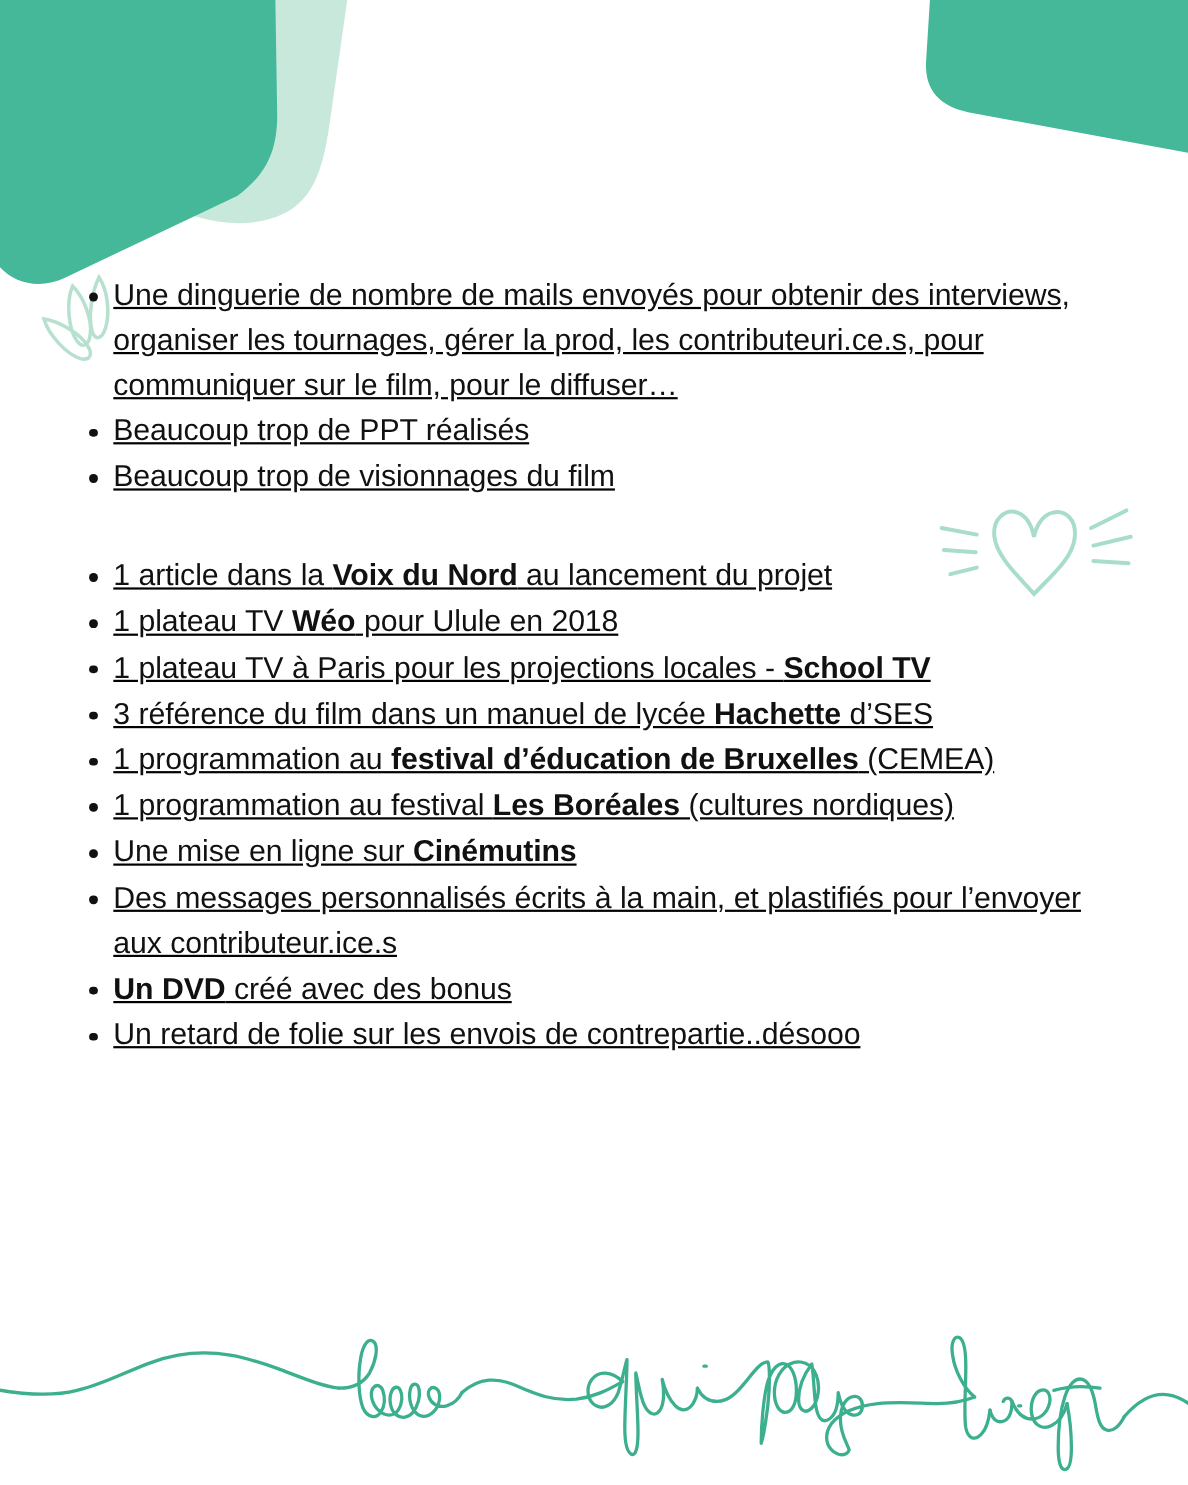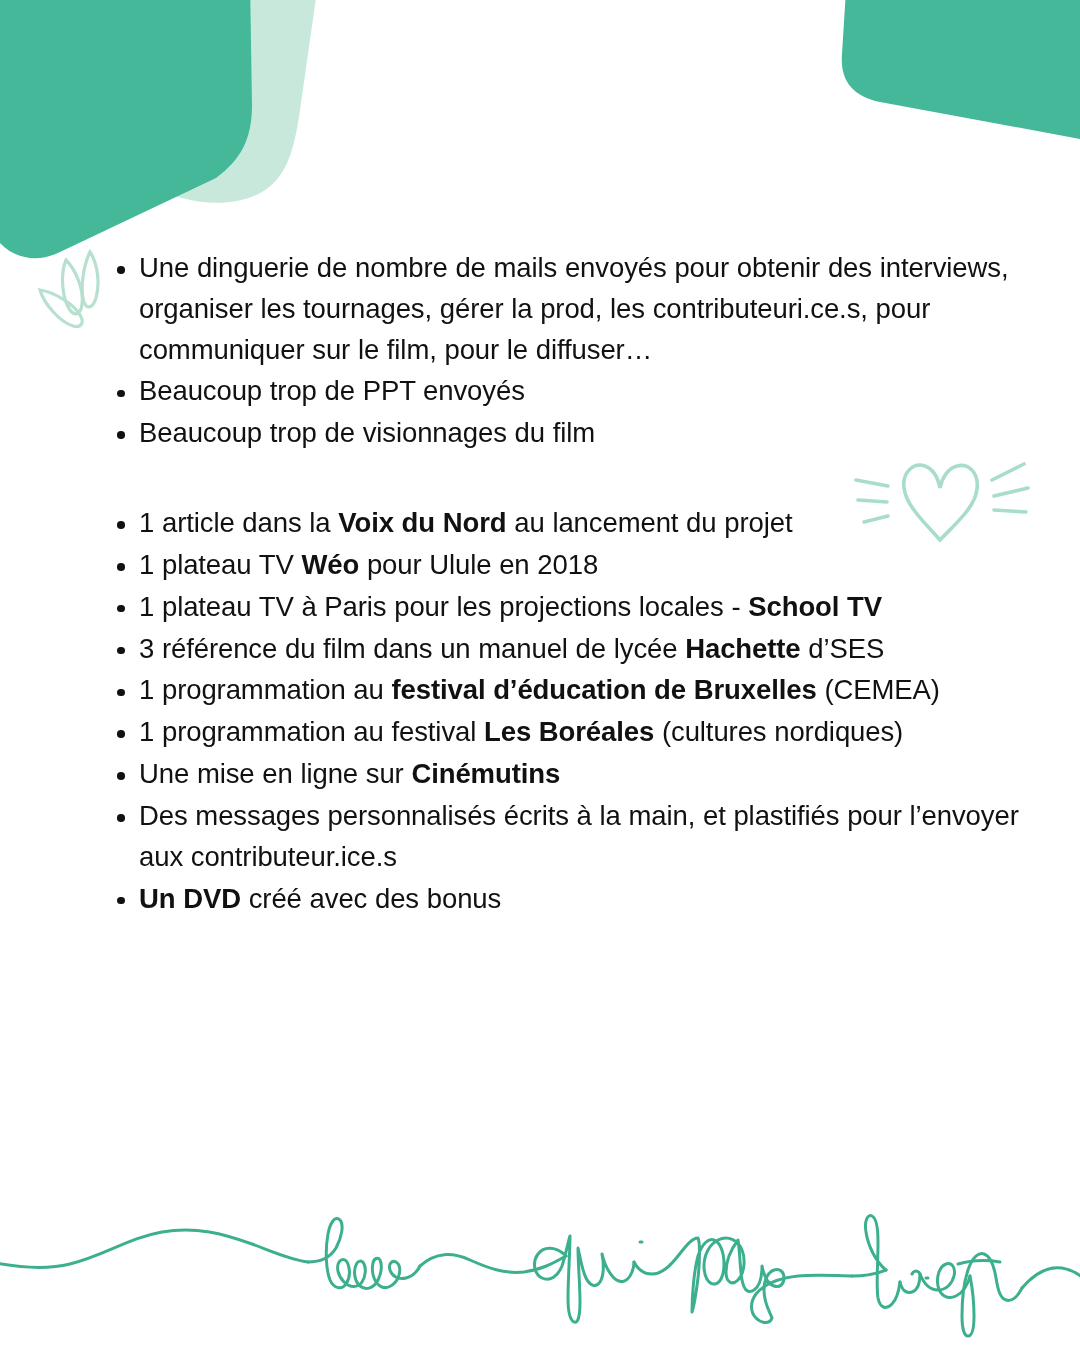--- a/index.html
+++ b/index.html
@@ -39,22 +39,23 @@
   }
   #leaves-doodle { left: 30px;  top: 238px;  width: 120px; height: 110px; }
   #heart-doodle  { left: 842px; top: 450px;  width: 196px; height: 104px; }
 
   
   .content {
     position: absolute;
     left: 0;
     top: 248px;
     width: 1080px;
-    padding: 0 56px 0 112px;
+    padding: 0 56px 0 76px;
     box-sizing: border-box;
+    text-decoration: underline;
   }
 
   ul.bullets {
     list-style: none;
     margin: 0;
     padding: 0;
   }
   ul.bullets li {
     position: relative;
     padding-left: 27px;
@@ -155,36 +156,37 @@
 
       <path d="M182 14 L 150 30"></path>
       <path d="M186 38 L 152 46"></path>
       <path d="M184 62 L 152 60"></path>
     </g>
   </svg>
 
   <div class="content">
     <ul class="bullets">
       <li><span><span>Une dinguerie de nombre de mails envoyés pour obtenir des interviews, organiser les tournages, gérer la prod,  les contributeuri.ce.s, pour communiquer sur le film, pour le diffuser…</span></span></li>
-      <li><span><span>Beaucoup trop de PPT envoyés</span></span></li>
+      <li><span><span>Beaucoup trop de PPT réalisés</span></span></li>
       <li><span><span>Beaucoup trop de visionnages du film</span></span></li>
     </ul>
 
     <div class="group-gap"></div>
 
     <ul class="bullets">
       <li><span><span>1 article dans la </span><b>Voix du Nord</b><span> au lancement du projet</span></span></li>
       <li><span><span>1 plateau TV </span><b>Wéo</b><span> pour Ulule en 2018</span></span></li>
       <li><span><span>1 plateau TV à Paris pour les projections locales - </span><b>School TV</b></span></li>
       <li><span><span>3 référence du film dans un manuel de lycée </span><b>Hachette</b><span> d’SES</span></span></li>
       <li><span><span>1 programmation au </span><b>festival d’éducation de Bruxelles</b><span> (CEMEA)</span></span></li>
       <li><span><span>1 programmation au festival </span><b>Les Boréales</b><span> (cultures nordiques)</span></span></li>
       <li><span><span>Une mise en ligne sur </span><b>Cinémutins</b></span></li>
       <li><span><span>Des messages personnalisés écrits à la main, et plastifiés pour l’envoyer aux contributeur.ice.s</span></span></li>
       <li><span><b>Un DVD</b><span> créé avec des bonus</span></span></li>
+      <li><span><span> Un retard de folie sur les envois de contrepartie..désooo</span></span></li>
     </ul>
   </div>
 
   <svg id="signature" viewBox="0 0 1080 160" xmlns="http://www.w3.org/2000/svg">
     <title>ceux qui nous lient</title>
     <g fill="none" stroke="#3caf8e" stroke-width="3" stroke-linecap="round" stroke-linejoin="round">
 
       <path d="M -10 72
                C 20 78 46 80 70 74
                C 104 66 128 48 162 42

